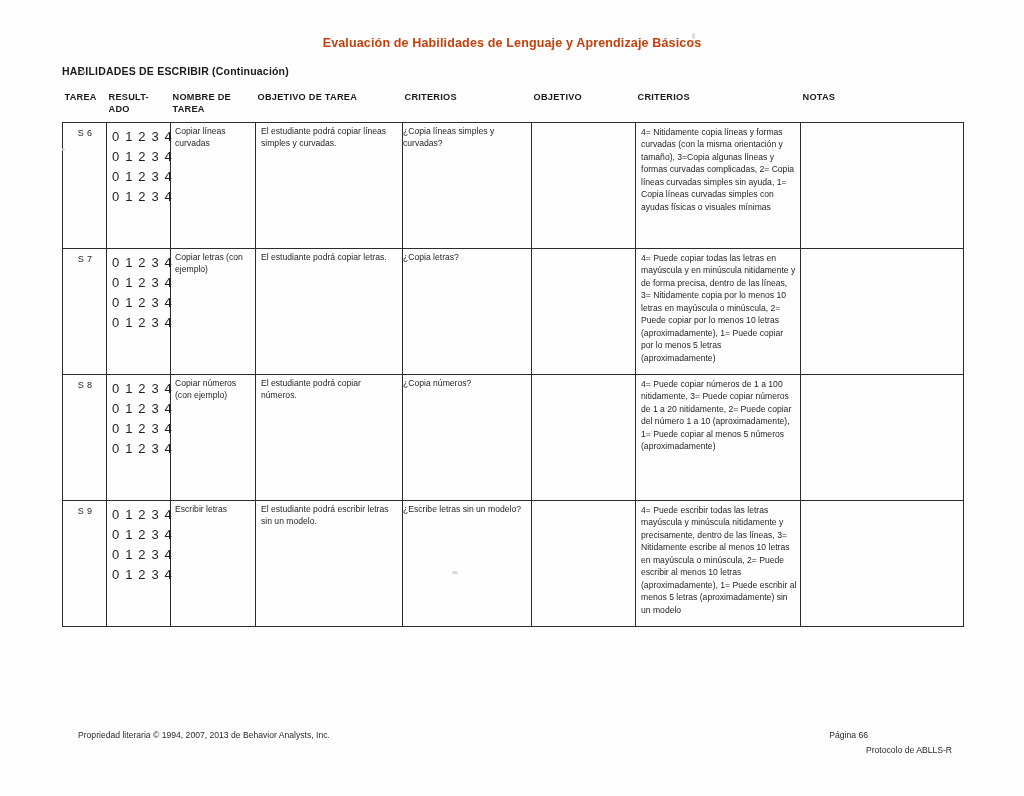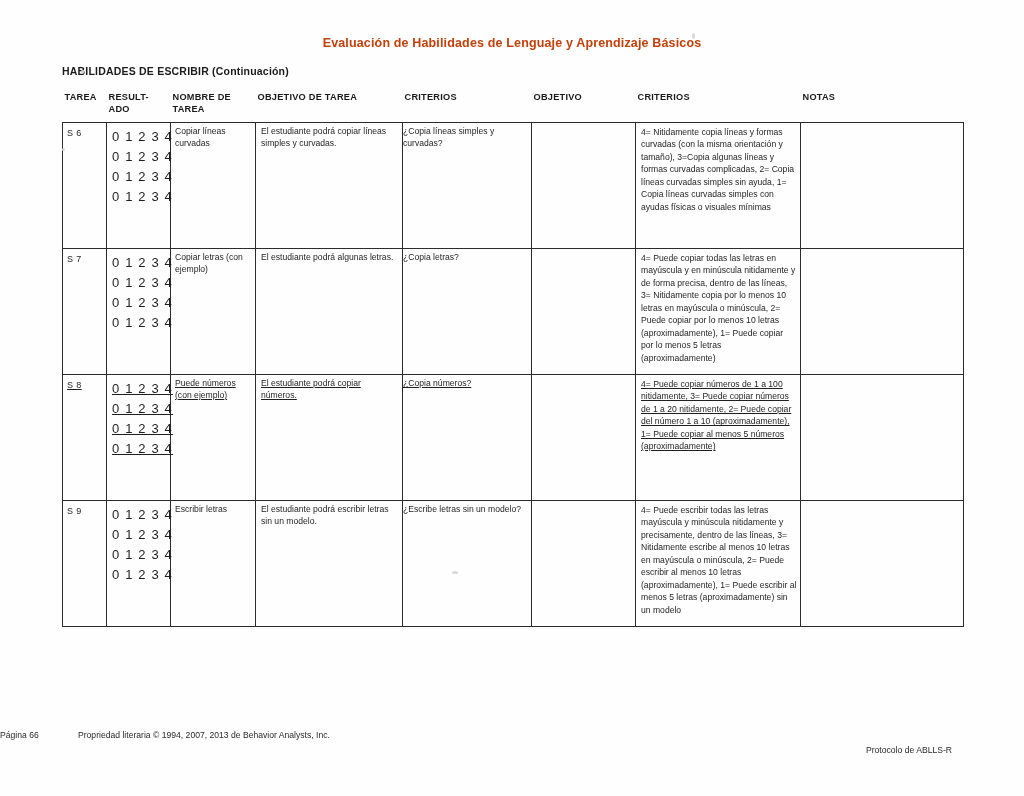--- a/index.html
+++ b/index.html
@@ -81,21 +81,21 @@
     border: 1px solid #2b2b2b;
     vertical-align: top;
     padding: 3px 3px 3px 4px;
     font-size: 8.6px;
     line-height: 1.38;
     color: #1f1f1f;
   }
   tbody tr.data-row > td { height: 118px; }
 
   td.cell-tarea {
-    text-align: left;
+    text-align: center;
     font-size: 9px;
     padding-top: 4px;
     letter-spacing: .4px;
   }
   td.cell-resultado {
     padding-top: 4px;
     padding-left: 5px;
   }
   .score-line {
     font-size: 13px;
@@ -106,21 +106,21 @@
   td.cell-nombre   { padding-left: 4px; }
   td.cell-objetivo { padding-left: 5px; margin-top: 44px; }
   td.cell-pregunta { padding-left: 0; }
   td.cell-ejemplo  { }
   td.cell-criterios{ padding-left: 5px; line-height: 1.45; }
   td.cell-notas    { }
 
   
   tr[data-row-index="0"] > td { height: 122px; }
   tr[data-row-index="1"] > td { height: 145px; }
-  tr[data-row-index="2"] > td { height: 103px; text-decoration: underline; }
+  tr[data-row-index="2"] > td { height: 103px; }
   tr[data-row-index="3"] > td { height: 156px; }
 
   
   .footer {
     position: absolute;
     top: 730px;
     left: 0;
     width: 1024px;
     height: 16px;
     font-size: 8.6px;
@@ -128,21 +128,21 @@
   }
   .footer .f-left {
     position: absolute;
     left: 78px;
     top: 0;
   }
   .footer .f-center {
     position: absolute;
     left: 0;
     width: 868px;
-    text-align: left;
+    text-align: right;
     top: 0;
   }
   .footer .f-right {
     position: absolute;
     right: 72px;
     top: 15px;
   }
 
   
   .speckle {
@@ -209,35 +209,35 @@
           </tr>
           <tr class="data-row" data-row-index="1">
             <td class="cell-tarea">S 7</td>
             <td class="cell-resultado">
               <div class="score-line">0 1 2 3 4</div>
               <div class="score-line">0 1 2 3 4</div>
               <div class="score-line">0 1 2 3 4</div>
               <div class="score-line">0 1 2 3 4</div>
             </td>
             <td class="cell-nombre">Copiar letras (con ejemplo)</td>
-            <td class="cell-objetivo">El estudiante podrá algunas letras.</td>
+            <td class="cell-objetivo">El estudiante podrá copiar letras.</td>
             <td class="cell-pregunta">¿Copia letras?</td>
             <td class="cell-ejemplo"></td>
             <td class="cell-criterios">4= Puede copiar todas las letras en mayúscula y en minúscula nitidamente y de forma precisa, dentro de las líneas,  3= Nitidamente copia por lo menos 10 letras en mayúscula o minúscula,  2= Puede copiar por lo menos 10 letras (aproximadamente),  1= Puede copiar por lo menos 5 letras (aproximadamente)</td>
             <td class="cell-notas"></td>
           </tr>
           <tr class="data-row" data-row-index="2">
             <td class="cell-tarea">S 8</td>
             <td class="cell-resultado">
               <div class="score-line">0 1 2 3 4</div>
               <div class="score-line">0 1 2 3 4</div>
               <div class="score-line">0 1 2 3 4</div>
               <div class="score-line">0 1 2 3 4</div>
             </td>
-            <td class="cell-nombre">Puede números (con ejemplo)</td>
+            <td class="cell-nombre">Copiar números (con ejemplo)</td>
             <td class="cell-objetivo">El estudiante podrá copiar números.</td>
             <td class="cell-pregunta">¿Copia números?</td>
             <td class="cell-ejemplo"></td>
             <td class="cell-criterios">4= Puede copiar números de 1 a 100 nitidamente,  3= Puede copiar números de 1 a 20 nitidamente,  2= Puede copiar del número 1 a 10 (aproximadamente),  1= Puede copiar al menos 5 números (aproximadamente)</td>
             <td class="cell-notas"></td>
           </tr>
           <tr class="data-row" data-row-index="3">
             <td class="cell-tarea">S 9</td>
             <td class="cell-resultado">
               <div class="score-line">0 1 2 3 4</div>

